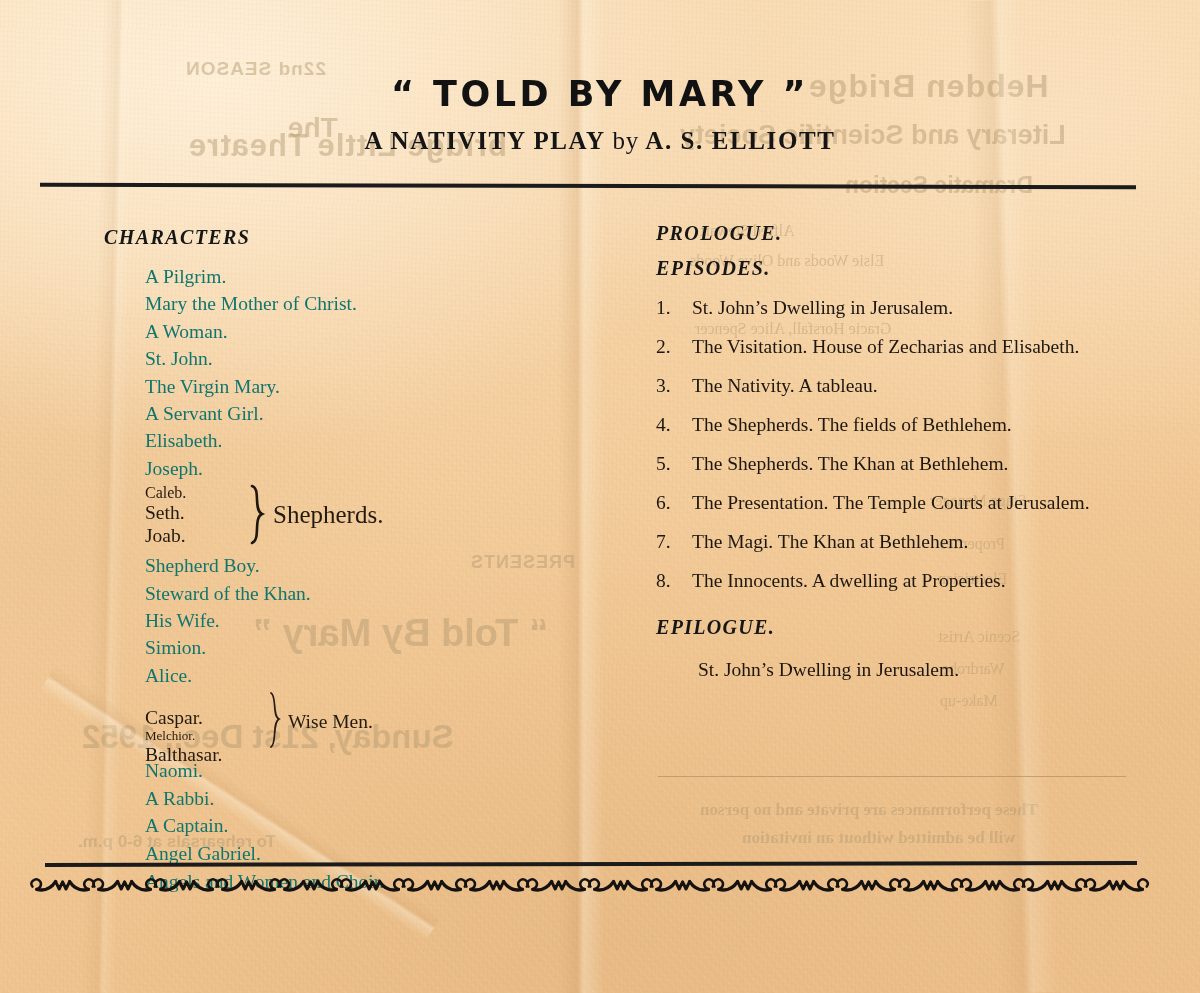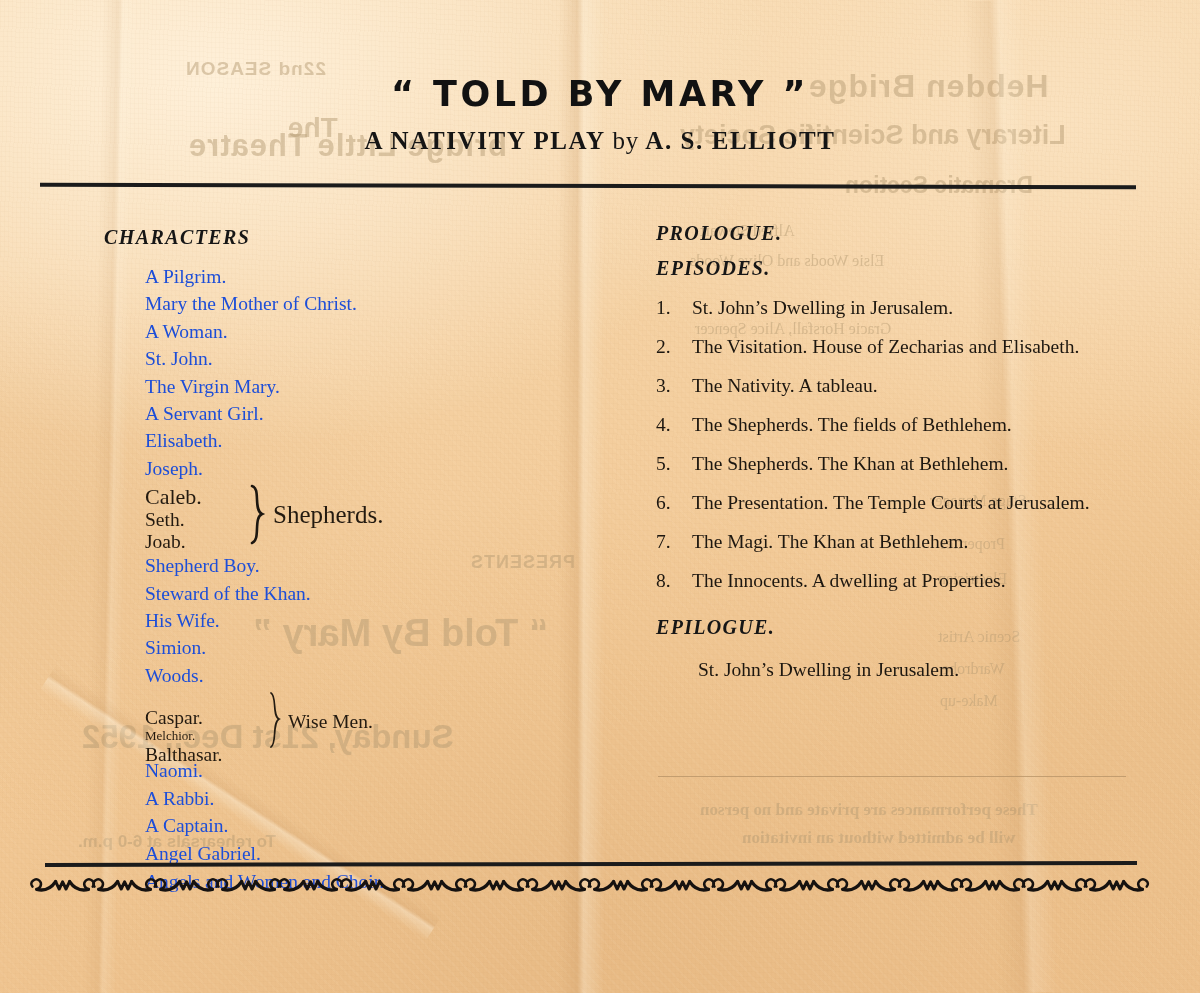--- a/index.html
+++ b/index.html
@@ -148,21 +148,21 @@
     color: #161616;
     margin: 0;
   }
 
   .char-list {
     list-style: none;
     margin: 14px 0 0 0;
     padding: 0 0 0 41px;
     font-size: 19.5px;
     line-height: 1.405;
-    color: #1d4ed8;
+    color: #0f766e;
   }
   .char-list li { white-space: nowrap; }
 
   
   .group {
     position: relative;
     margin: 2px 0 3px 0;
   }
   .group .names {
     line-height: 1.14;
@@ -293,38 +293,38 @@
       <li>A Woman.</li>
       <li>St. John.</li>
       <li>The Virgin Mary.</li>
       <li>A Servant Girl.</li>
       <li>Elisabeth.</li>
       <li>Joseph.</li>
     </ul>
 
     <div class="group shepherds" style="margin-left:41px; width:330px; height:62px;">
       <div class="names" style="position:absolute; left:0; top:0;">
-        <div style="font-size:22px;">Caleb.</div>
+        <div style="font-size:16px;">Caleb.</div>
         <div style="font-size:19.5px;">Seth.</div>
         <div style="font-size:19.5px;">Joab.</div>
       </div>
       <span class="brace" style="left:104px;">
         <svg width="22" height="62" viewBox="0 0 22 62" aria-hidden="true">
           <path d="M3 2 C12 4, 4 26, 13 30 C4 34, 12 56, 3 59" fill="none" stroke="#1d1710" stroke-width="2.6" stroke-linecap="round"></path>
         </svg>
       </span>
       <span class="grouplabel" style="font-size:25px;">Shepherds.</span>
     </div>
 
     <ul class="char-list" style="margin-top:6px;">
       <li>Shepherd Boy.</li>
       <li>Steward of the Khan.</li>
       <li>His Wife.</li>
       <li>Simion.</li>
-      <li>Woods.</li>
+      <li>Alice.</li>
     </ul>
 
     <div class="group wise" style="margin-left:41px; width:330px; height:62px;">
       <div class="names" style="position:absolute; left:0; top:16px;">
         <div style="font-size:19.5px;">Caspar.</div>
         <div style="font-size:13px;font-family:Liberation Serif, serif;">Melchior.</div>
         <div style="font-size:19.5px;">Balthasar.</div>
       </div>
       <span class="brace">
         <svg width="20" height="58" viewBox="0 0 20 58" aria-hidden="true">

